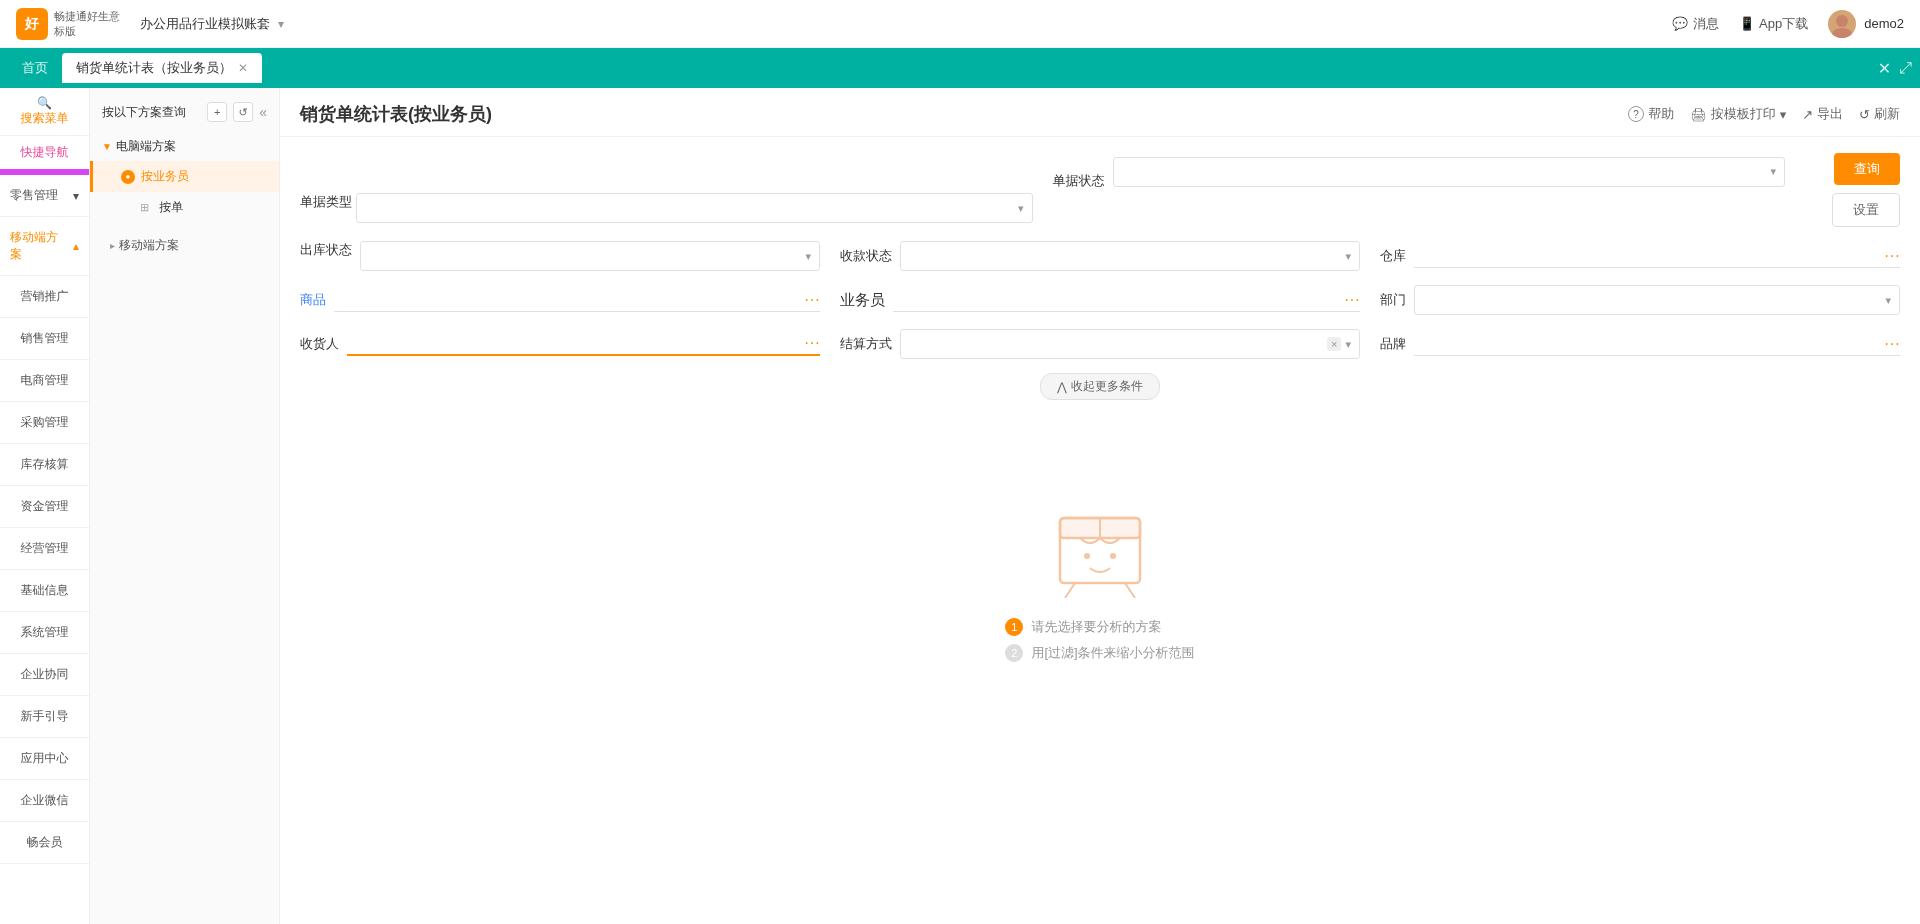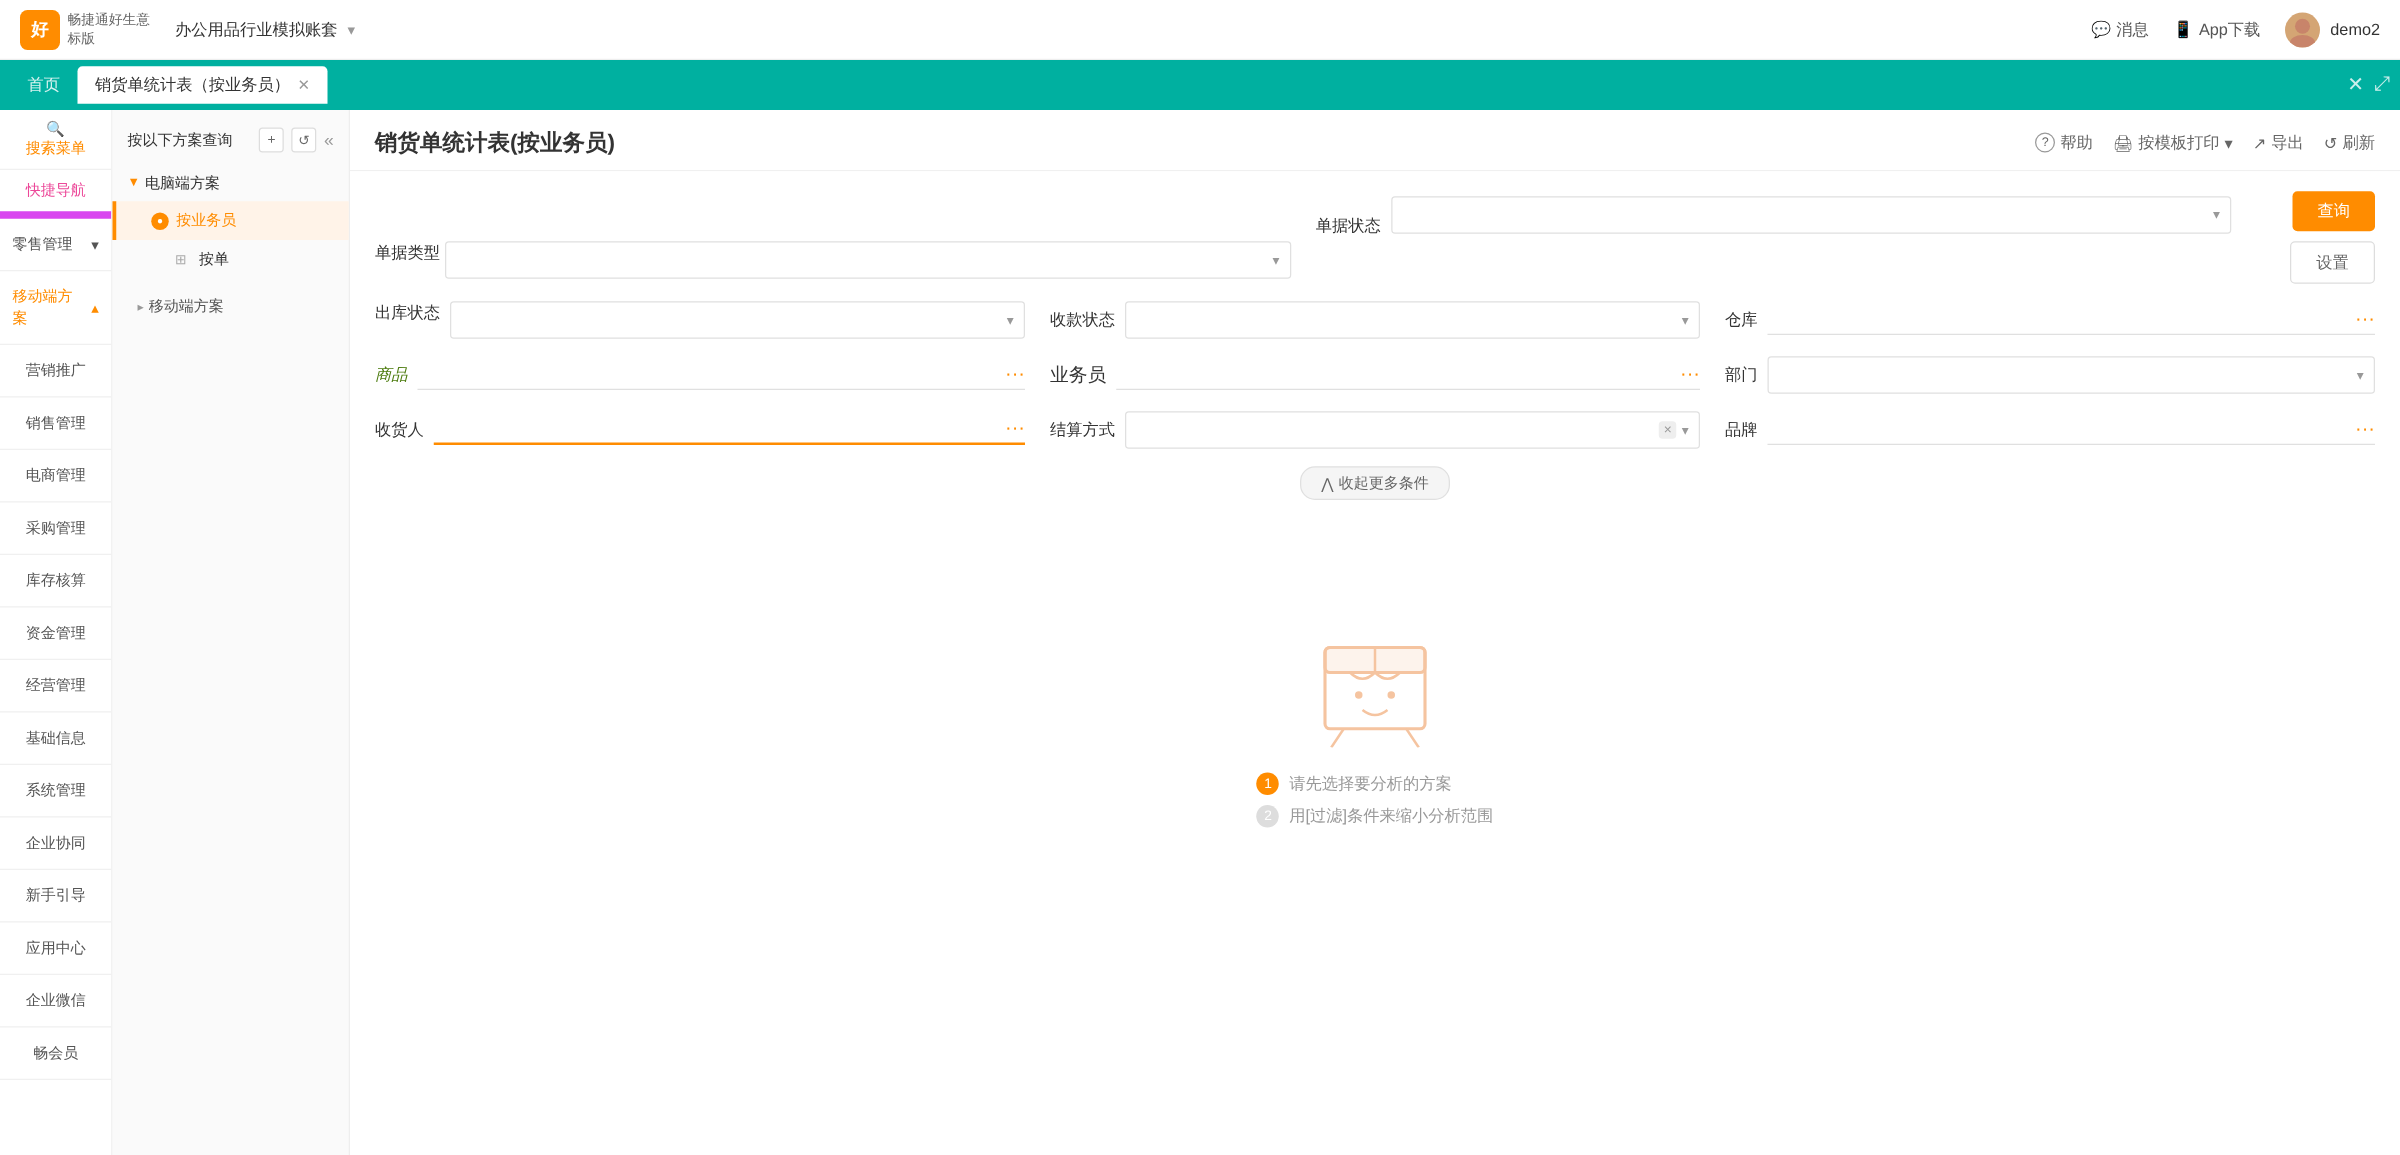--- a/index.html
+++ b/index.html
@@ -389,21 +389,21 @@
         <div style="display:flex;align-items:center;gap:8px;flex:1;">
           <span style="font-size:13px;color:#333;white-space:nowrap;">仓库</span>
           <div style="flex:1;border-bottom:1px solid #e0e0e0;display:flex;align-items:center;justify-content:flex-end;padding:2px 0;cursor:pointer;">
             <span style="color:#ff8c00;font-size:16px;">···</span>
           </div>
         </div>
       </div>
 
       <div style="display:flex; align-items:center; gap:20px; margin-bottom:14px;">
         <div style="display:flex;align-items:center;gap:8px;flex:1;">
-          <span style="font-size:13px;color:#4d7c0f;white-space:nowrap;font-style:italic;">商品</span>
+          <span style="font-size:13px;color:#3b82f6;white-space:nowrap;">商品</span>
           <div style="flex:1;border-bottom:1px solid #e0e0e0;display:flex;align-items:center;justify-content:flex-end;padding:2px 0;cursor:pointer;">
             <span style="color:#ff8c00;font-size:16px;">···</span>
           </div>
         </div>
         <div style="display:flex;align-items:center;gap:8px;flex:1;">
           <span style="font-size:15px;color:#333;white-space:nowrap;text-align:center;">业务员</span>
           <div style="flex:1;border-bottom:1px solid #e0e0e0;display:flex;align-items:center;justify-content:flex-end;padding:2px 0;cursor:pointer;">
             <span style="color:#ff8c00;font-size:16px;">···</span>
           </div>
         </div>

